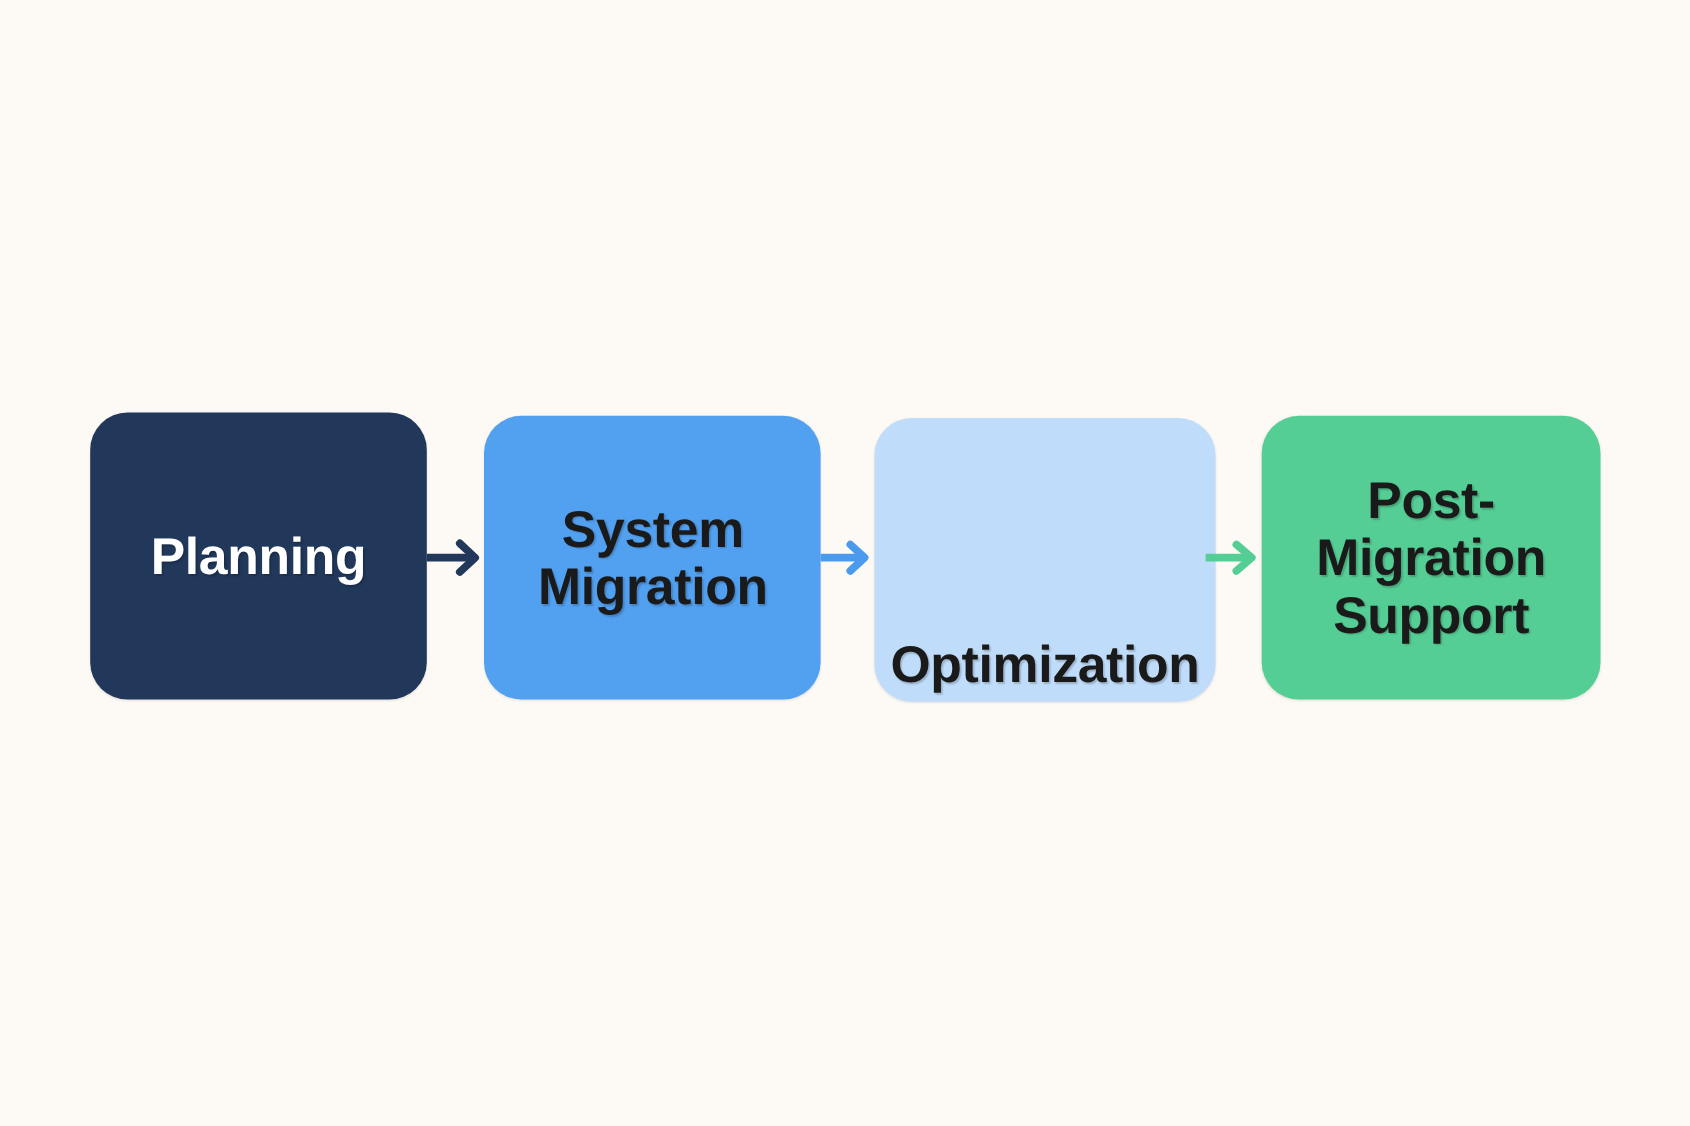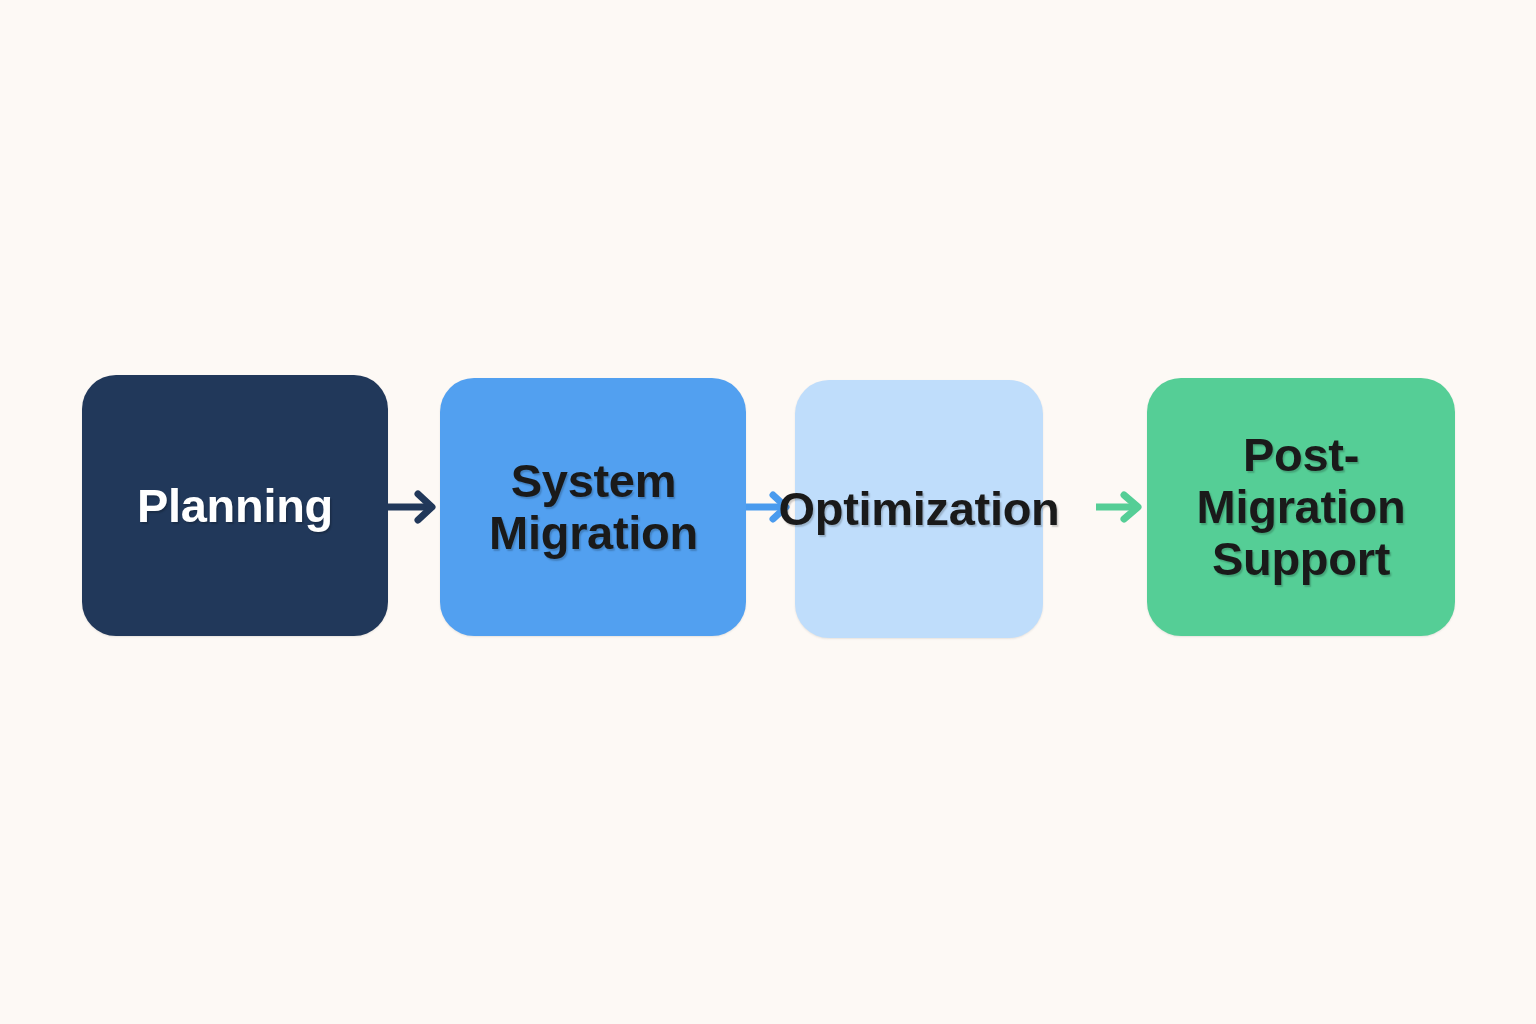--- a/index.html
+++ b/index.html
@@ -47,21 +47,21 @@
     font-size: 47px;
     line-height: 52px;
     letter-spacing: -0.3px;
     white-space: pre-line;
     text-shadow: 1.5px 1.5px 1.6px rgba(0, 0, 0, 0.20);
   }
 
   
   #node-0 { left: 82px;   width: 306px; height: 261px; }
   #node-1 { left: 440px;  width: 306px; height: 258px; top: 3px; padding-left: 15px; }
-  #node-2 { left: 795px;  width: 248px; height: 258px; top: 5px; }
+  #node-2 { left: 795px;  width: 310px; height: 258px; top: 5px; align-items: flex-end; }
   #node-3 { left: 1147px; width: 308px; height: 258px; top: 3px; }
 
   
   .connector {
     position: absolute;
     top: 108px;
     height: 48px;
     overflow: visible;
   }
   #conn-0 { left: 388px;  width: 54px; }

